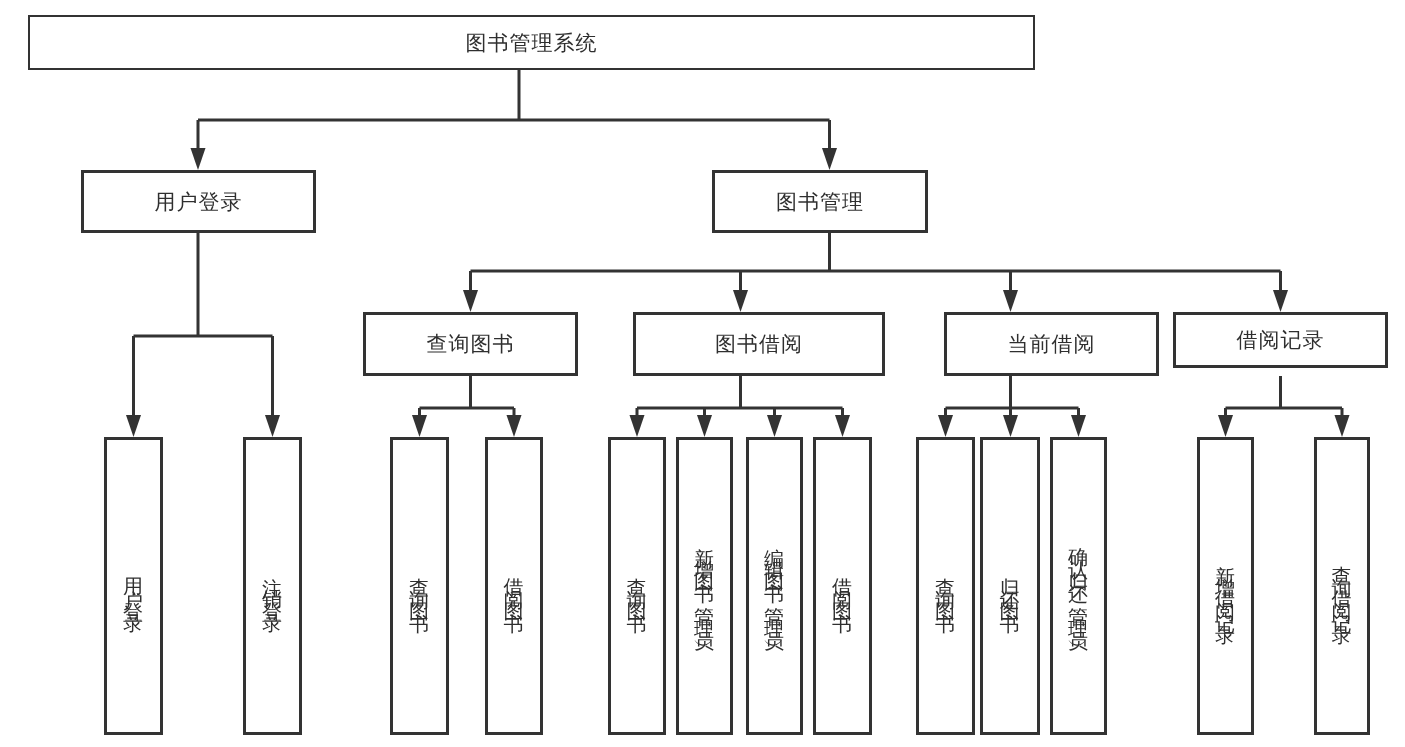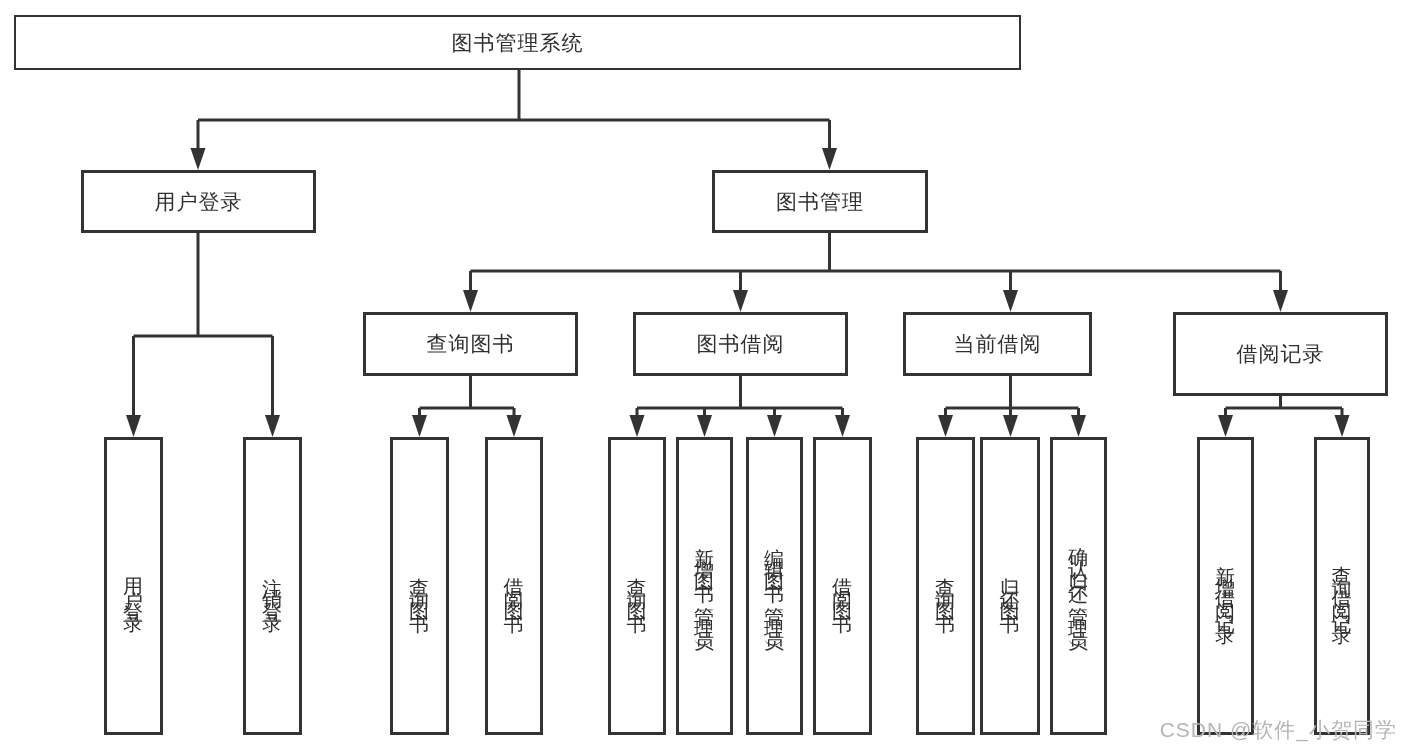--- a/index.html
+++ b/index.html
@@ -34,21 +34,21 @@
   .node {
     position: absolute;
     background: var(--background);
     border: 3px solid var(--box-border);
     display: flex;
     align-items: center;
     justify-content: center;
     color: var(--text);
   }
   .node.h { font-size: 21px; letter-spacing: 1px; }
-  .node.root { border-width: 2px; }
+  .node.root { border-width: 2px; margin-left: 14px; }
   .node.v .vtext {
     writing-mode: vertical-rl;
     text-orientation: mixed;
     font-size: 20px;
     letter-spacing: 12px;
     line-height: 1.1;
     white-space: nowrap;
     flex-shrink: 0;
   }
   .watermark {
@@ -127,27 +127,27 @@
   <div class="node h" style="left:81px; top:170px; width:235px; height:63px;">
     <span>用户登录</span>
   </div>
   <div class="node h" style="left:712px; top:170px; width:216px; height:63px;">
     <span>图书管理</span>
   </div>
 
   <div class="node h" style="left:363px; top:312px; width:215px; height:64px;">
     <span>查询图书</span>
   </div>
-  <div class="node h" style="left:633px; top:312px; width:215px; height:64px;">
+  <div class="node h" style="left:633px; top:312px; width:252px; height:64px;">
     <span>图书借阅</span>
   </div>
-  <div class="node h" style="left:903px; top:312px; width:189px; height:64px;">
+  <div class="node h" style="left:944px; top:312px; width:215px; height:64px;">
     <span>当前借阅</span>
   </div>
-  <div class="node h" style="left:1173px; top:312px; width:215px; height:84px;">
+  <div class="node h" style="left:1173px; top:312px; width:215px; height:56px;">
     <span>借阅记录</span>
   </div>
 
   <div class="node v" style="left:104px; top:437px; width:59px; height:298px;">
     <span class="vtext">用户登录</span>
   </div>
   <div class="node v" style="left:243px; top:437px; width:59px; height:298px;">
     <span class="vtext">注销登录</span>
   </div>
 
@@ -181,15 +181,14 @@
     <span class="vtext">确认归还（管理员）</span>
   </div>
 
   <div class="node v" style="left:1197px; top:437px; width:57px; height:298px;">
     <span class="vtext">新增借阅记录</span>
   </div>
   <div class="node v" style="left:1314px; top:437px; width:56px; height:298px;">
     <span class="vtext">查询借阅记录</span>
   </div>
 
-  <div class="watermark">CSDN @软件_小贺同学</div>
 
 </div>
 
 </body></html>

